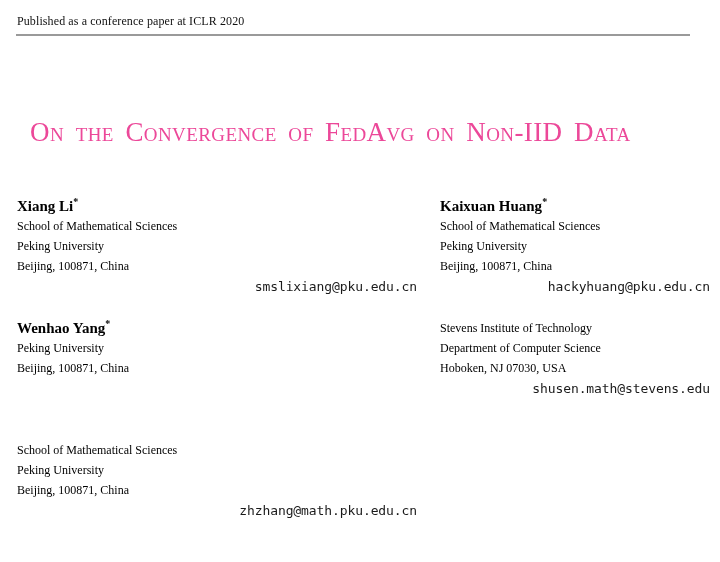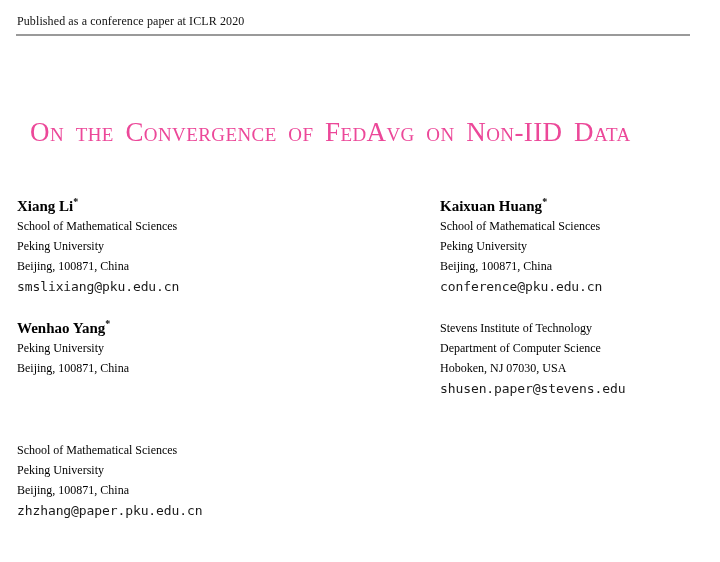--- a/index.html
+++ b/index.html
@@ -101,20 +101,21 @@
     color: #000000;
     white-space: nowrap;
   }
   .author-email {
     font-family: "DejaVu Sans Mono", "Liberation Mono", monospace;
     font-size: 13px;
     line-height: 21px;
     color: #1a1a1a;
     white-space: nowrap;
     letter-spacing: -0.1px;
+    text-align: right;
   }
 </style>
 </head>
 <body>
 
 <div class="page-header">
   <div class="page-header-text">Published as a conference paper at ICLR 2020</div>
 </div>
 <div class="header-rule"></div>
 
@@ -134,42 +135,42 @@
       <div class="affil-line">Beijing, 100871, China</div>
       <div class="author-email">smslixiang@pku.edu.cn</div>
     </div>
     <div class="author-block col-right">
       <div class="author-name">
         <span>Kaixuan Huang</span><span class="asterisk">*</span>
       </div>
       <div class="affil-line">School of Mathematical Sciences</div>
       <div class="affil-line">Peking University</div>
       <div class="affil-line">Beijing, 100871, China</div>
-      <div class="author-email">conference@pku.edu.cn</div>
+      <div class="author-email">hackyhuang@pku.edu.cn</div>
     </div>
   </div>
 
   <div class="author-row">
     <div class="author-block col-left">
       <div class="author-name">
         <span>Wenhao Yang</span><span class="asterisk">*</span>
       </div>
       <div class="affil-line">Peking University</div>
       <div class="affil-line">Beijing, 100871, China</div>
     </div>
     <div class="author-block col-right">
       <div class="affil-line">Stevens Institute of Technology</div>
       <div class="affil-line">Department of Computer Science</div>
       <div class="affil-line">Hoboken, NJ 07030, USA</div>
-      <div class="author-email">shusen.paper@stevens.edu</div>
+      <div class="author-email">shusen.math@stevens.edu</div>
     </div>
   </div>
 
   <div class="author-row last">
     <div class="author-block col-left">
       <div class="affil-line">School of Mathematical Sciences</div>
       <div class="affil-line">Peking University</div>
       <div class="affil-line">Beijing, 100871, China</div>
-      <div class="author-email">zhzhang@paper.pku.edu.cn</div>
+      <div class="author-email">zhzhang@math.pku.edu.cn</div>
     </div>
   </div>
 
 </div>
 
 </body></html>

